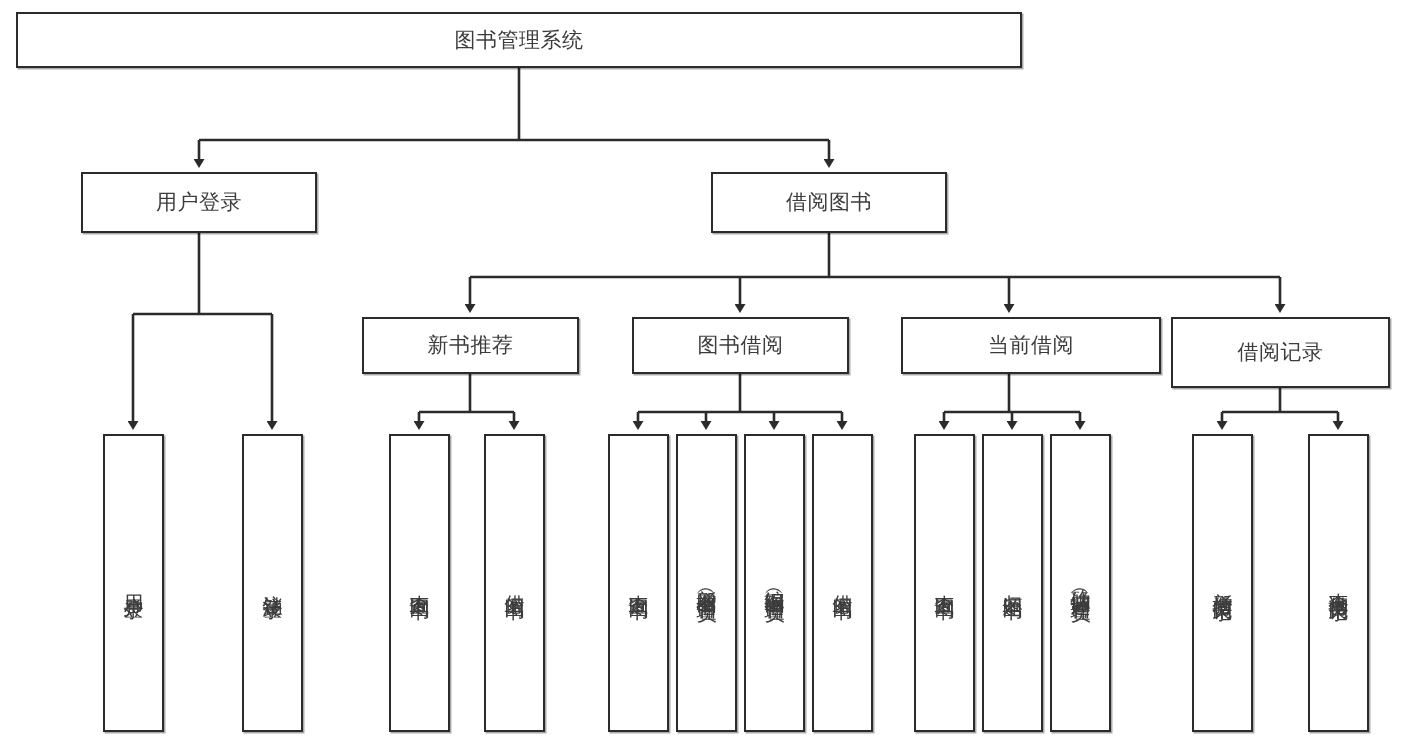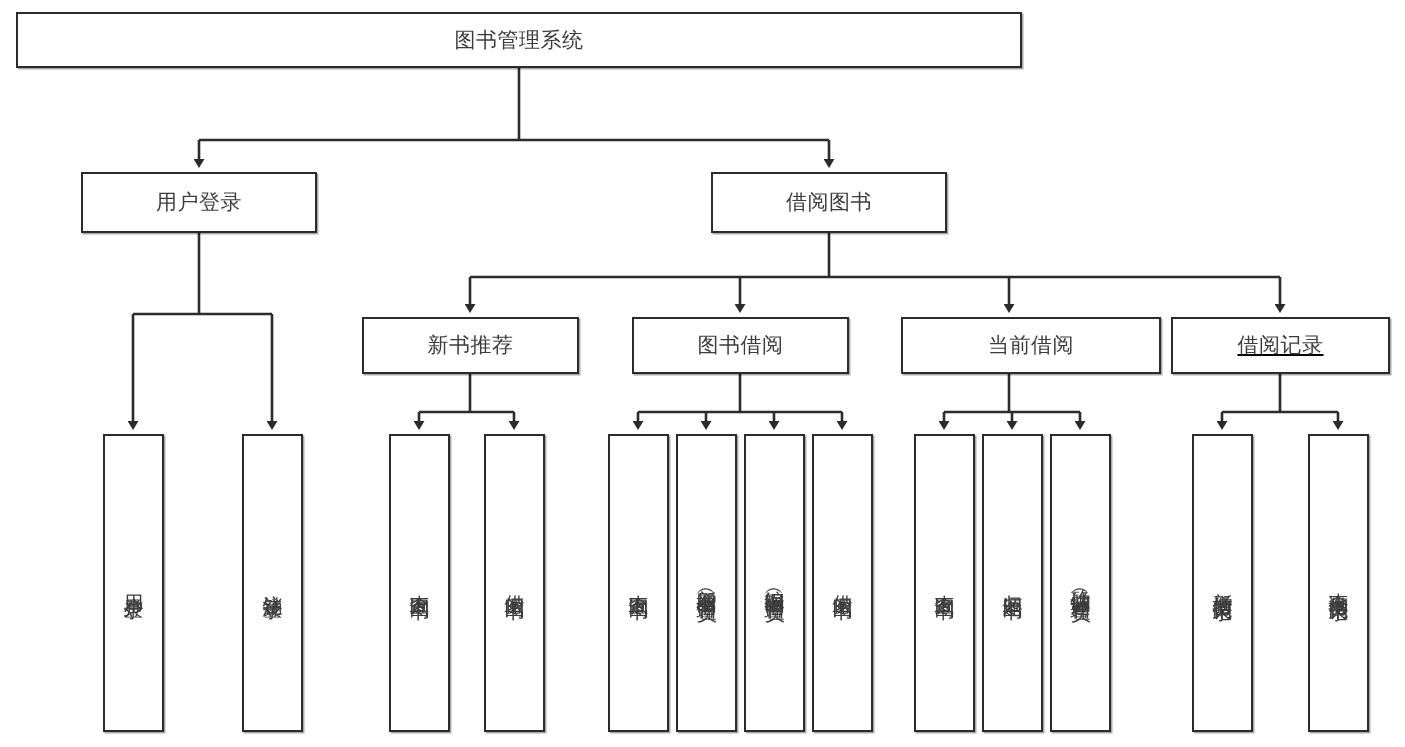--- a/index.html
+++ b/index.html
@@ -135,21 +135,21 @@
 
   <div class="node" style="left:362px; top:317px; width:217px; height:57px;">
     <span class="lbl">新书推荐</span>
   </div>
   <div class="node" style="left:632px; top:317px; width:217px; height:57px;justify-content:center;">
     <span class="lbl">图书借阅</span>
   </div>
   <div class="node" style="left:901px; top:317px; width:260px; height:57px;">
     <span class="lbl">当前借阅</span>
   </div>
-  <div class="node" style="left:1171px; top:317px; width:219px; height:57px;text-decoration:underline;">
+  <div class="node" style="left:1171px; top:317px; width:219px; height:71px;">
     <span class="lbl">借阅记录</span>
   </div>
 
   <div class="node leaf" style="left:103px; top:434px; width:61px; height:298px;">
     <span class="lbl">用户登录</span>
   </div>
   <div class="node leaf" style="left:242px; top:434px; width:61px; height:298px;">
     <span class="lbl">注销登录</span>
   </div>
   <div class="node leaf" style="left:389px; top:434px; width:61px; height:298px;">

